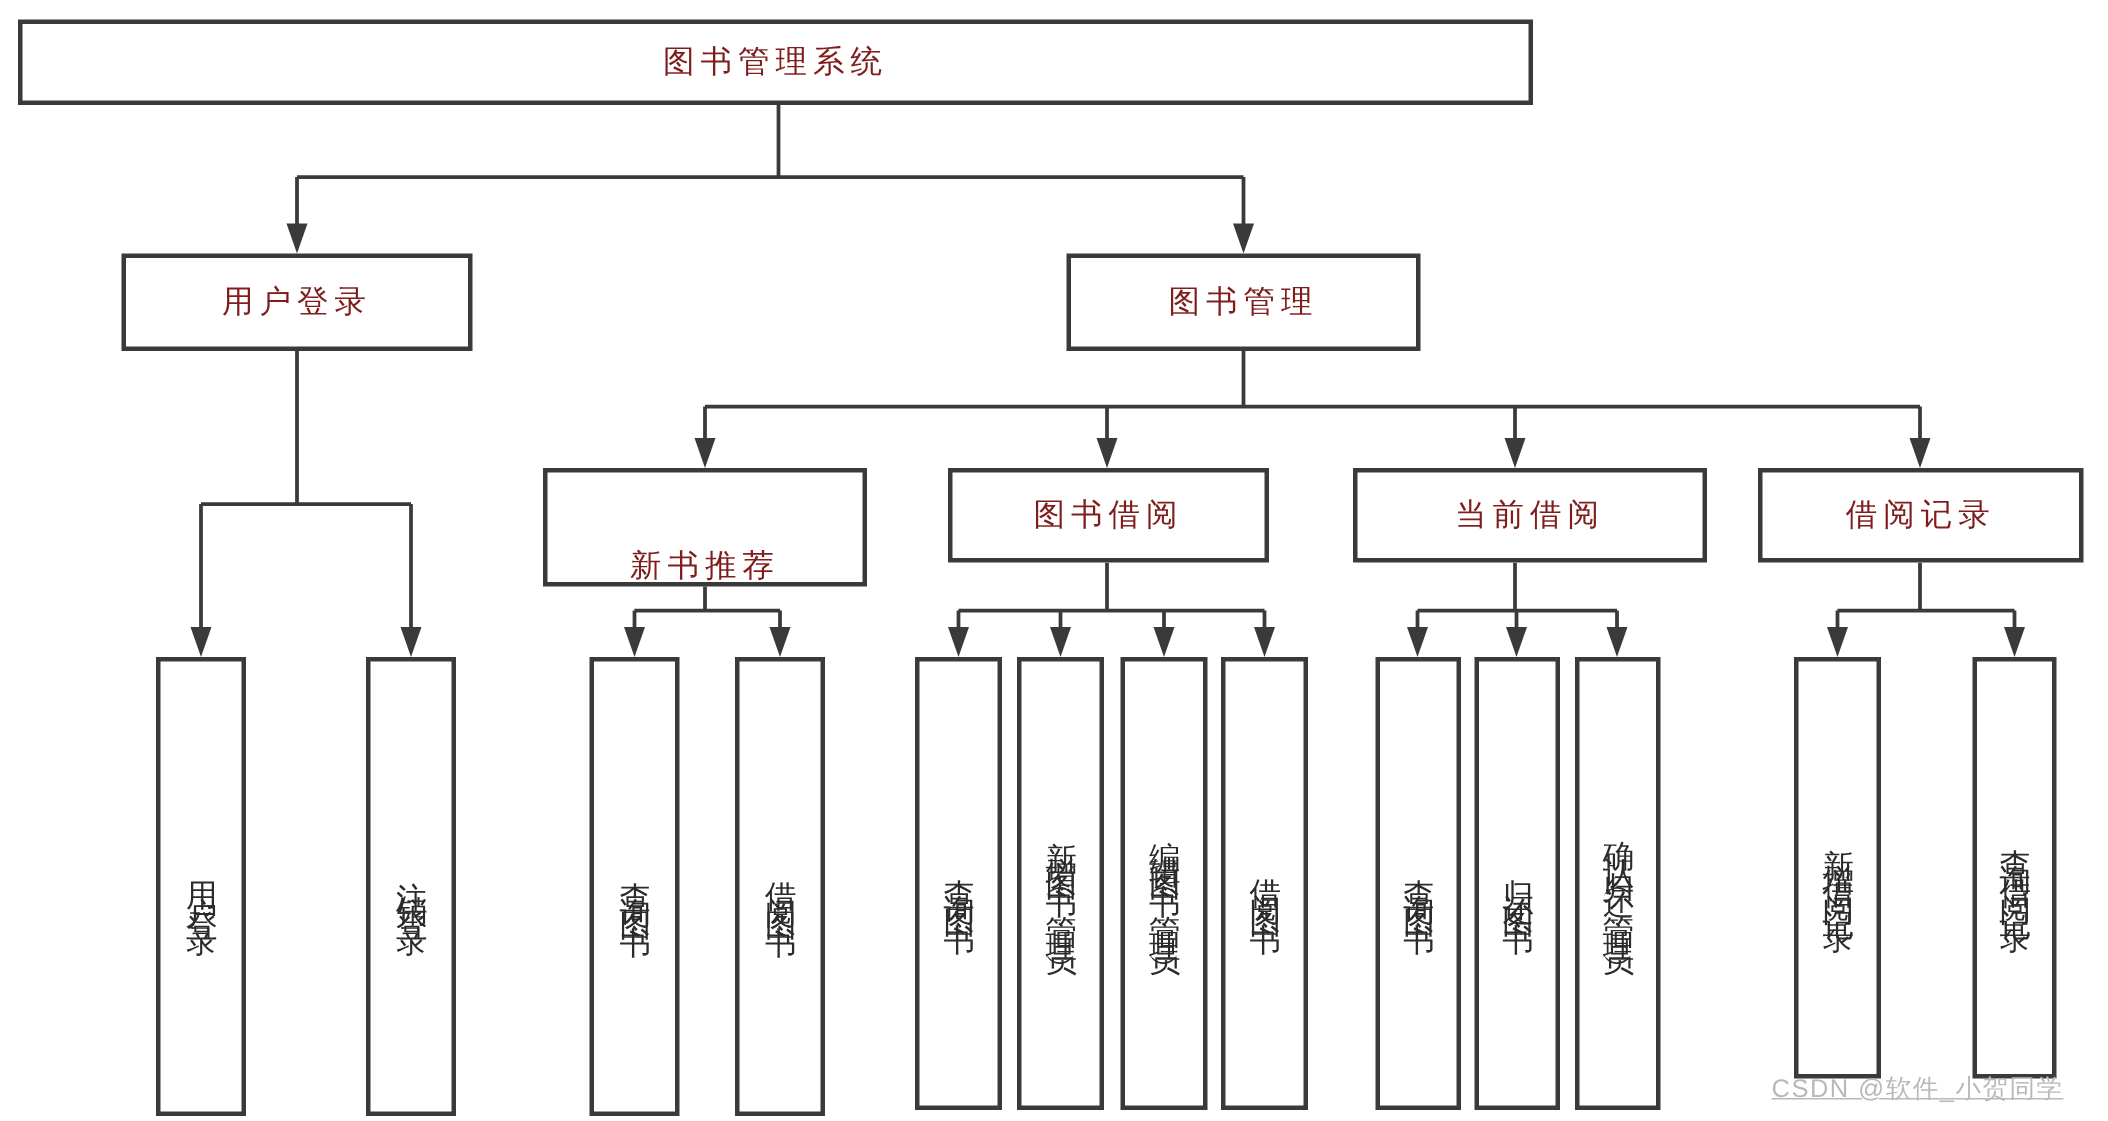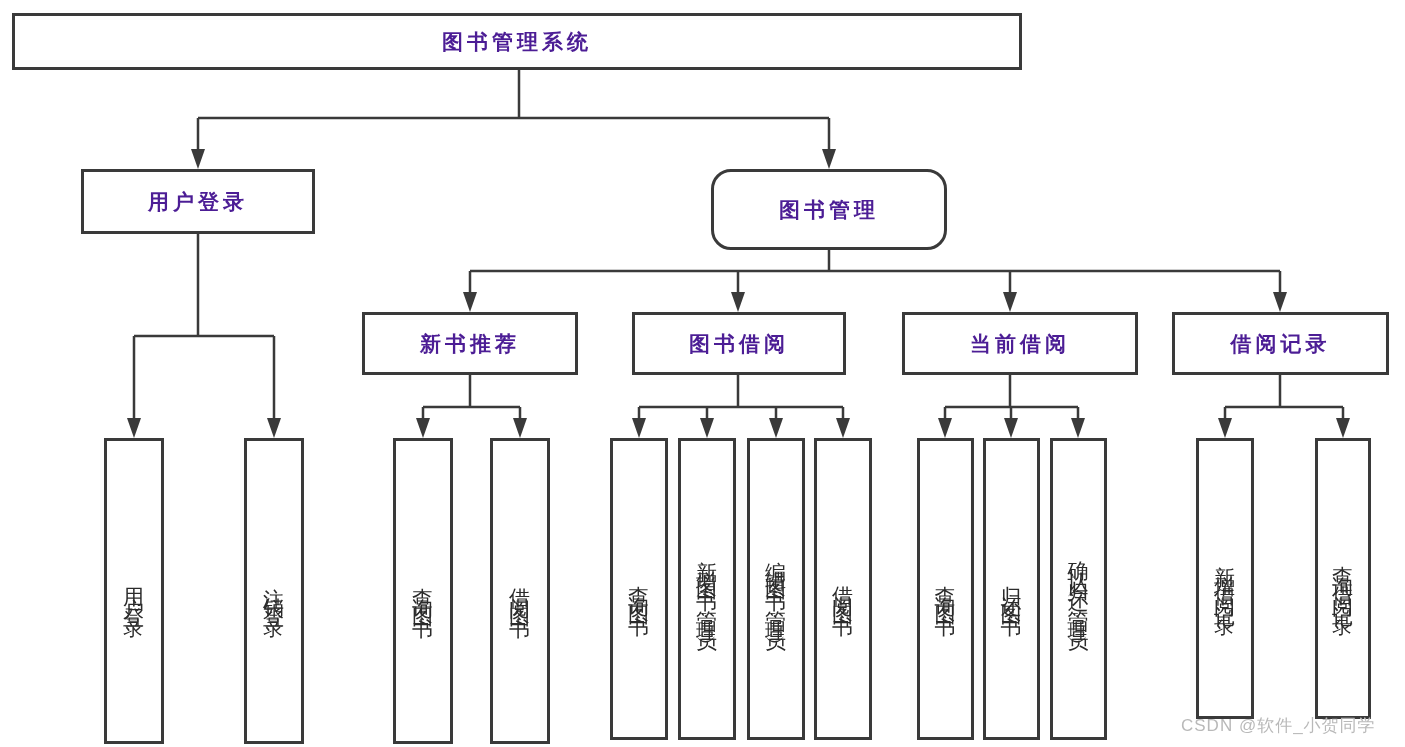--- a/index.html
+++ b/index.html
@@ -27,43 +27,43 @@
     border: 3px solid #3a3a3a;
     background: #ffffff;
     display: flex;
     align-items: center;
     justify-content: center;
     z-index: 2;
   }
   .node .hlabel {
     font-size: 21px;
     letter-spacing: 4px;
-    color: #4c1d95;
+    color: #7f1d1d;
     white-space: nowrap;
     line-height: 1;
-    font-weight: bold;
   }
   .node .vlabel {
     writing-mode: vertical-lr;
     text-orientation: mixed;
     font-size: 21px;
     letter-spacing: 10px;
     color: #2b2b2b;
     line-height: 1;
   }
   .watermark {
     position: absolute;
     left: 1181px;
     top: 714px;
     font-size: 17px;
     letter-spacing: 1px;
     color: #b9b9b9;
     text-shadow: 0 1px 0 #ffffff;
     white-space: nowrap;
     z-index: 5;
+    text-decoration: underline;
   }
 </style>
 </head>
 <body>
 
 <div class="canvas">
 
   <svg class="connector-layer" viewBox="0 0 1405 747" xmlns="http://www.w3.org/2000/svg">
     <g stroke="#3a3a3a" stroke-width="2.5" fill="none">
       <path d="M519 68 V118 M198 118 H829 M198 118 V152 M829 118 V152"></path>
@@ -97,25 +97,25 @@
     </g>
   </svg>
 
   <div class="node" style="left:12px; top:13px; width:1010px; height:57px;">
     <span class="hlabel">图书管理系统</span>
   </div>
 
   <div class="node" style="left:81px; top:169px; width:234px; height:65px;">
     <span class="hlabel">用户登录</span>
   </div>
-  <div class="node" style="left:711px; top:169px; width:236px; height:81px;border-radius:20px;">
+  <div class="node" style="left:711px; top:169px; width:236px; height:65px;">
     <span class="hlabel">图书管理</span>
   </div>
 
-  <div class="node" style="left:362px; top:312px; width:216px; height:63px;">
+  <div class="node" style="left:362px; top:312px; width:216px; height:79px;align-items:flex-end;">
     <span class="hlabel">新书推荐</span>
   </div>
   <div class="node" style="left:632px; top:312px; width:214px; height:63px;text-align:right;">
     <span class="hlabel">图书借阅</span>
   </div>
   <div class="node" style="left:902px; top:312px; width:236px; height:63px;">
     <span class="hlabel">当前借阅</span>
   </div>
   <div class="node" style="left:1172px; top:312px; width:217px; height:63px;">
     <span class="hlabel">借阅记录</span>

